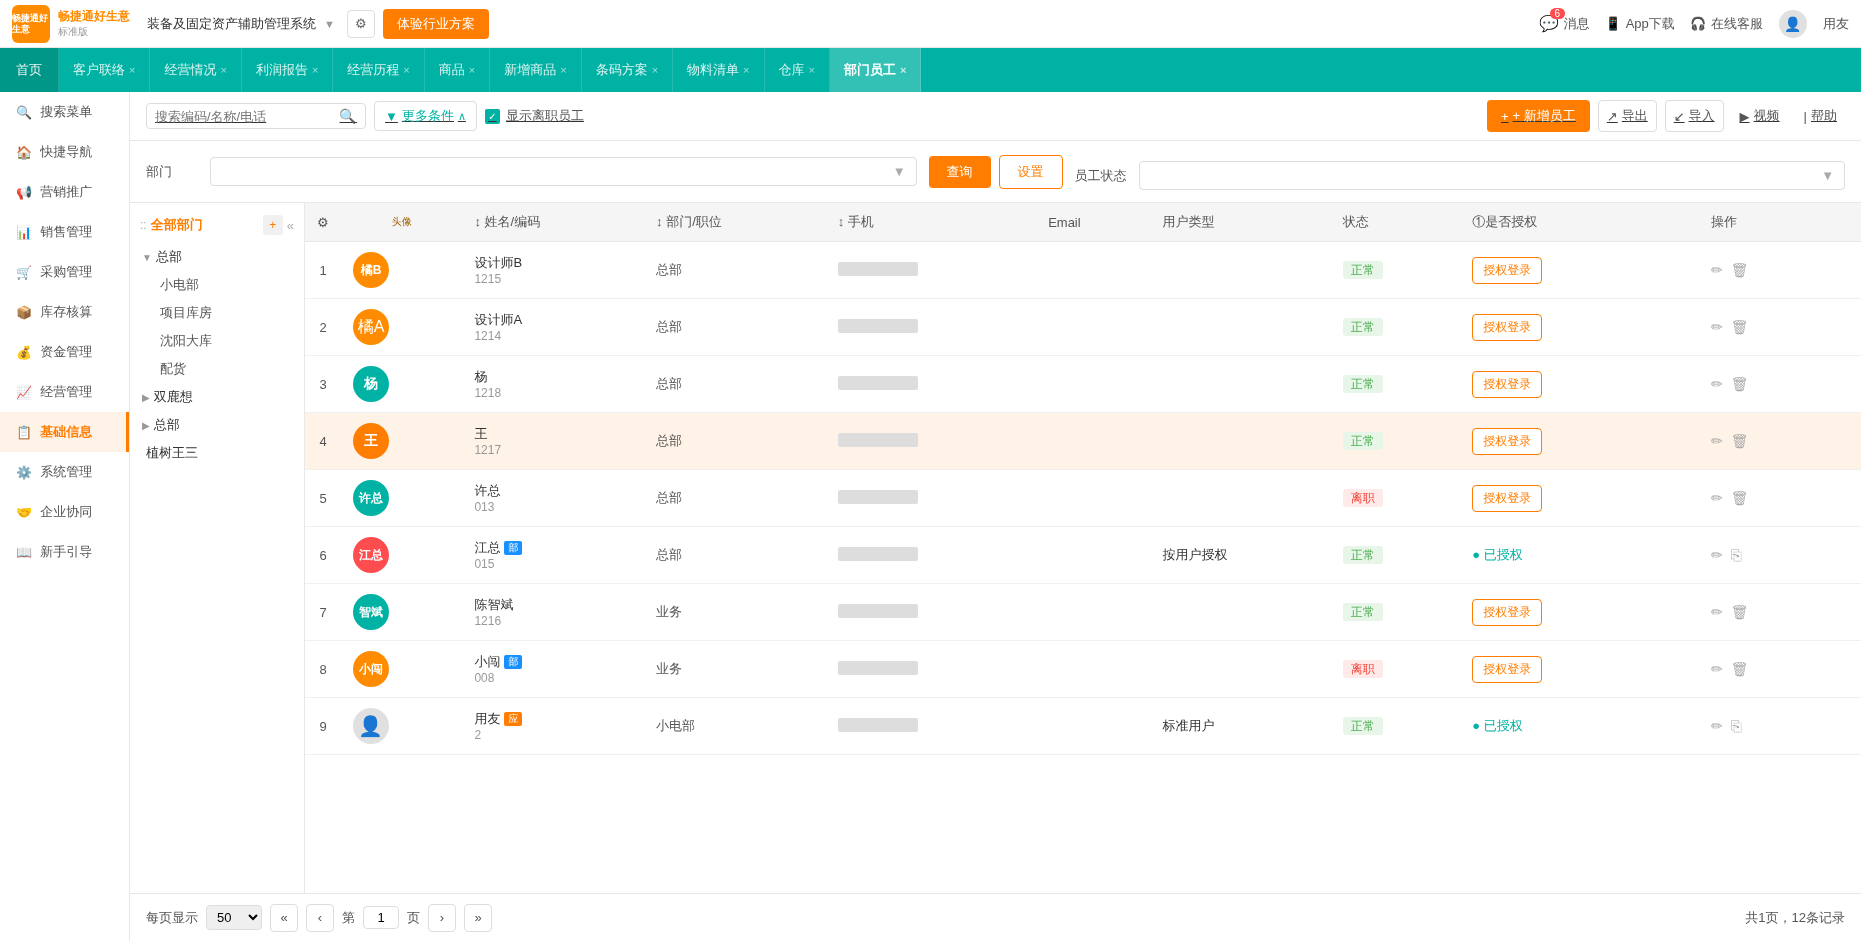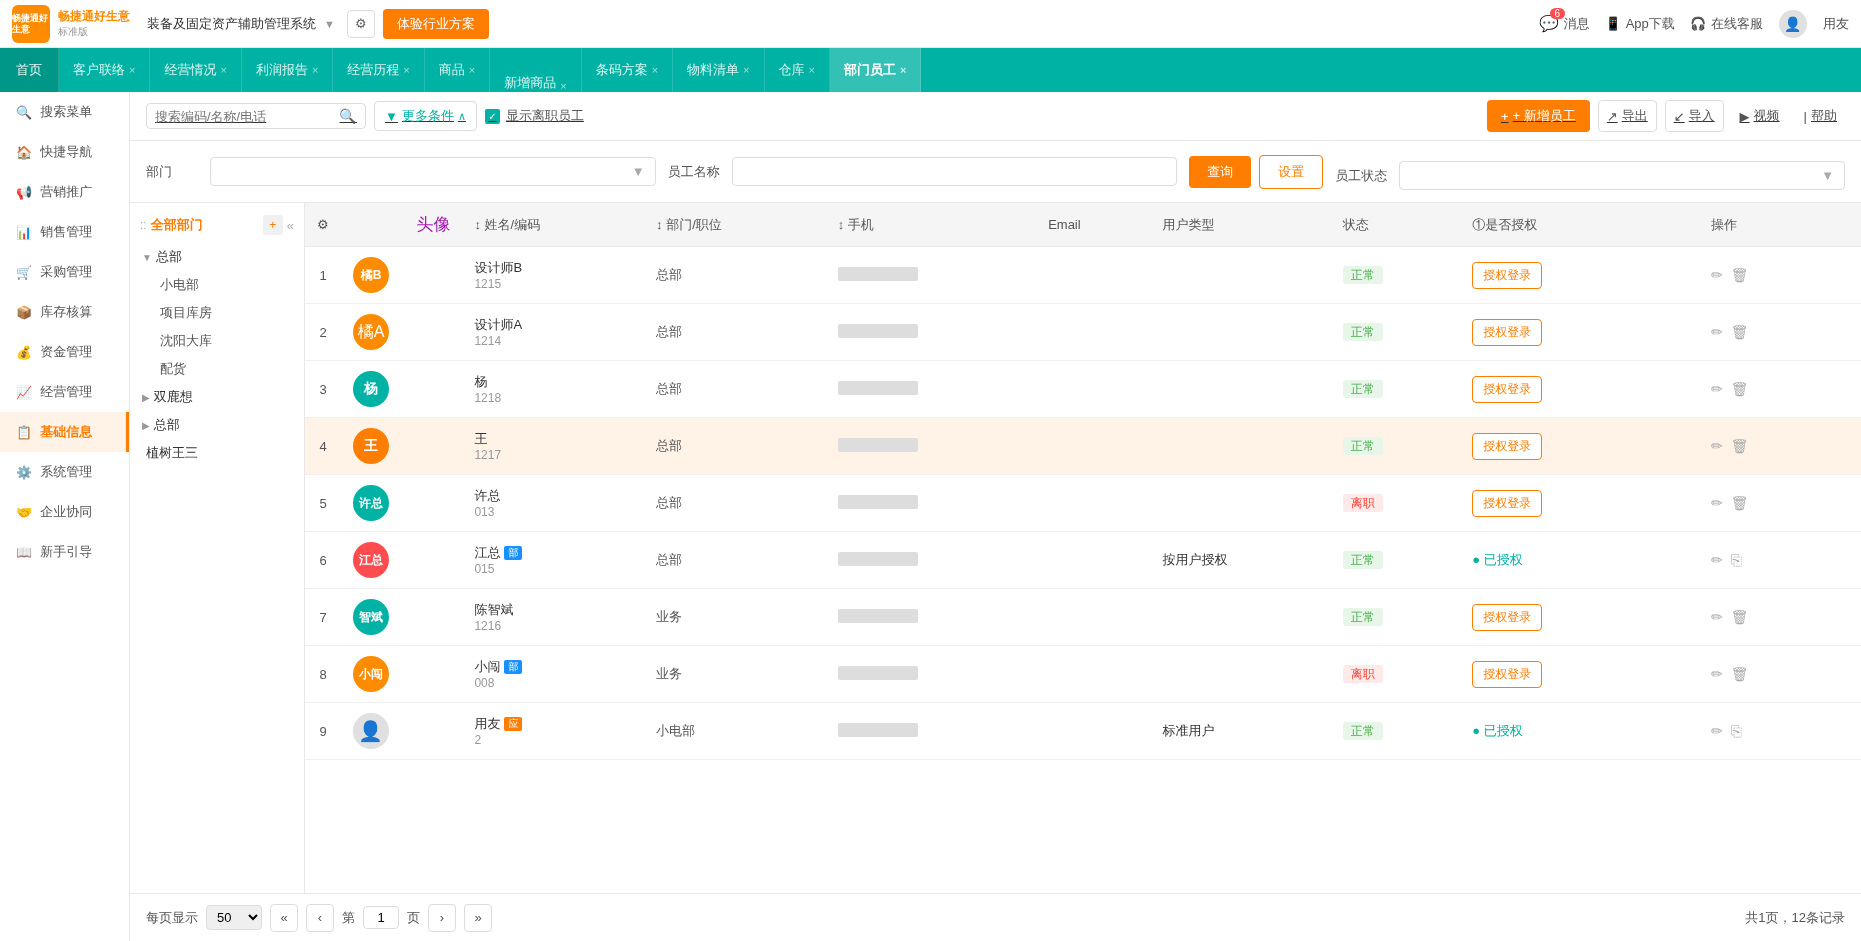--- a/index.html
+++ b/index.html
@@ -52,21 +52,21 @@
   </div>
 </div>
 
 <div style="height:44px; background:#00b2a3; display:flex; align-items:stretch; overflow:hidden;">
   <div style="padding:0 16px; display:flex; align-items:center; cursor:pointer; color:rgba(255,255,255,0.9); font-size:13px; background:#009688; border-right:1px solid rgba(255,255,255,0.15);">首页</div>
   <div style="padding:0 14px; display:flex; align-items:center; gap:4px; cursor:pointer; color:rgba(255,255,255,0.85); font-size:13px; border-right:1px solid rgba(255,255,255,0.15);">客户联络 <span style="opacity:0.7; font-size:11px;">×</span></div>
   <div style="padding:0 14px; display:flex; align-items:center; gap:4px; cursor:pointer; color:rgba(255,255,255,0.85); font-size:13px; border-right:1px solid rgba(255,255,255,0.15);">经营情况 <span style="opacity:0.7; font-size:11px;">×</span></div>
   <div style="padding:0 14px; display:flex; align-items:center; gap:4px; cursor:pointer; color:rgba(255,255,255,0.85); font-size:13px; border-right:1px solid rgba(255,255,255,0.15);">利润报告 <span style="opacity:0.7; font-size:11px;">×</span></div>
   <div style="padding:0 14px; display:flex; align-items:center; gap:4px; cursor:pointer; color:rgba(255,255,255,0.85); font-size:13px; border-right:1px solid rgba(255,255,255,0.15);">经营历程 <span style="opacity:0.7; font-size:11px;">×</span></div>
   <div style="padding:0 14px; display:flex; align-items:center; gap:4px; cursor:pointer; color:rgba(255,255,255,0.85); font-size:13px; border-right:1px solid rgba(255,255,255,0.15);">商品 <span style="opacity:0.7; font-size:11px;">×</span></div>
-  <div style="padding:0 14px; display:flex; align-items:flex-end; gap:4px; cursor:pointer; color:rgba(255,255,255,0.85); font-size:13px; border-right:1px solid rgba(255,255,255,0.15);">新增商品 <span style="opacity:0.7; font-size:11px;">×</span></div>
+  <div style="padding:0 14px; display:flex; align-items:center; gap:4px; cursor:pointer; color:rgba(255,255,255,0.85); font-size:13px; border-right:1px solid rgba(255,255,255,0.15);">新增商品 <span style="opacity:0.7; font-size:11px;">×</span></div>
   <div style="padding:0 14px; display:flex; align-items:center; gap:4px; cursor:pointer; color:rgba(255,255,255,0.85); font-size:13px; border-right:1px solid rgba(255,255,255,0.15);">条码方案 <span style="opacity:0.7; font-size:11px;">×</span></div>
   <div style="padding:0 14px; display:flex; align-items:center; gap:4px; cursor:pointer; color:rgba(255,255,255,0.85); font-size:13px; border-right:1px solid rgba(255,255,255,0.15);">物料清单 <span style="opacity:0.7; font-size:11px;">×</span></div>
   <div style="padding:0 14px; display:flex; align-items:center; gap:4px; cursor:pointer; color:rgba(255,255,255,0.85); font-size:13px; border-right:1px solid rgba(255,255,255,0.15);">仓库 <span style="opacity:0.7; font-size:11px;">×</span></div>
   <div style="padding:0 14px; display:flex; align-items:center; gap:4px; cursor:pointer; color:#fff; font-size:13px; font-weight:bold; background:rgba(255,255,255,0.2); border-right:1px solid rgba(255,255,255,0.15);">部门员工 <span style="opacity:0.7; font-size:11px;">×</span></div>
 </div>
 
 <div style="display:flex; height:calc(941px - 48px - 44px); overflow:hidden;">
 
   <div style="width:130px; background:#fff; border-right:1px solid #e8e8e8; overflow-y:auto; flex-shrink:0;">
     <div style="display:flex; align-items:center; gap:8px; padding:11px 16px; cursor:pointer; color:#555; font-size:13px;">
@@ -159,24 +159,20 @@
     </div>
 
     <div style="background:#fff; padding:12px 16px; border-bottom:1px solid #e8e8e8; display:flex; flex-wrap:wrap; gap:12px; align-items:center;">
       <div style="display:flex; align-items:center; gap:8px; flex:1; min-width:220px;">
         <span style="color:#555; font-size:13px; white-space:nowrap; min-width:56px;">部门</span>
         <div style="flex:1; border:1px solid #ddd; border-radius:4px; padding:6px 10px; font-size:13px; display:flex; align-items:center; justify-content:space-between; cursor:pointer; background:#fff;">
           <span style="color:#ccc;"></span>
           <span style="color:#aaa;">▼</span>
         </div>
       </div>
-      <div style="display:flex; align-items:center; gap:8px; flex:1; min-width:220px;">
-        <span style="color:#555; font-size:13px; white-space:nowrap; min-width:56px;">员工名称</span>
-        <input style="flex: 1 1 0%; border: 1px solid rgb(221, 221, 221); border-radius: 4px; padding: 6px 10px; font-size: 13px; outline: none;" placeholder="">
-      </div>
       <div style="display:flex; gap:8px; align-items:center;">
         <button style="background:#ff7d00; color:#fff; border:none; border-radius:4px; padding:7px 18px; font-size:13px; cursor:pointer;">查询</button>
         <button style="background:#fff; color:#ff7d00; border:1px solid #ff7d00; border-radius:4px; padding:7px 18px; font-size:13px; cursor:pointer;">设置</button>
       </div>
       <div style="display:flex; align-items:center; gap:8px; flex:1; min-width:220px; margin-top:8px;">
         <span style="color:#555; font-size:13px; white-space:nowrap; min-width:56px;">员工状态</span>
         <div style="flex:1; border:1px solid #ddd; border-radius:4px; padding:6px 10px; font-size:13px; display:flex; align-items:center; justify-content:space-between; cursor:pointer; background:#fff;">
           <span style="color:#ccc;"></span>
           <span style="color:#aaa;">▼</span>
         </div>
@@ -220,21 +216,21 @@
             <span>植树王三</span>
           </div>
         </div>
       </div>
 
       <div style="flex:1; overflow:auto; background:#fff;">
         <table style="width:100%; border-collapse:collapse;">
           <thead>
             <tr style="background:#f5f5f5;">
               <th style="padding:10px 12px; text-align:left; font-size:13px; color:#555; font-weight:normal; border-bottom:1px solid #e8e8e8; width:36px;">⚙</th>
-              <th style="padding:10px 12px; text-align:right; font-size:17px; color:#a21caf; font-weight:normal; border-bottom:1px solid #e8e8e8;">头像</th>
+              <th style="padding:10px 12px; text-align:center; font-size:10px; color:#a16207; font-weight:normal; border-bottom:1px solid #e8e8e8;">头像</th>
               <th style="padding:10px 12px; text-align:left; font-size:13px; color:#555; font-weight:normal; border-bottom:1px solid #e8e8e8; cursor:pointer;">↕ 姓名/编码</th>
               <th style="padding:10px 12px; text-align:left; font-size:13px; color:#555; font-weight:normal; border-bottom:1px solid #e8e8e8; cursor:pointer;">↕ 部门/职位</th>
               <th style="padding:10px 12px; text-align:left; font-size:13px; color:#555; font-weight:normal; border-bottom:1px solid #e8e8e8; cursor:pointer;">↕ 手机</th>
               <th style="padding:10px 12px; text-align:left; font-size:13px; color:#555; font-weight:normal; border-bottom:1px solid #e8e8e8;">Email</th>
               <th style="padding:10px 12px; text-align:left; font-size:13px; color:#555; font-weight:normal; border-bottom:1px solid #e8e8e8;">用户类型</th>
               <th style="padding:10px 12px; text-align:left; font-size:13px; color:#555; font-weight:normal; border-bottom:1px solid #e8e8e8;">状态</th>
               <th style="padding:10px 12px; text-align:left; font-size:13px; color:#555; font-weight:normal; border-bottom:1px solid #e8e8e8;">①是否授权</th>
               <th style="flex:1; border-bottom:1px solid #e8e8e8;"></th>
               <th style="padding:10px 12px; text-align:left; font-size:13px; color:#555; font-weight:normal; border-bottom:1px solid #e8e8e8; min-width:80px;">操作</th>
             </tr>

